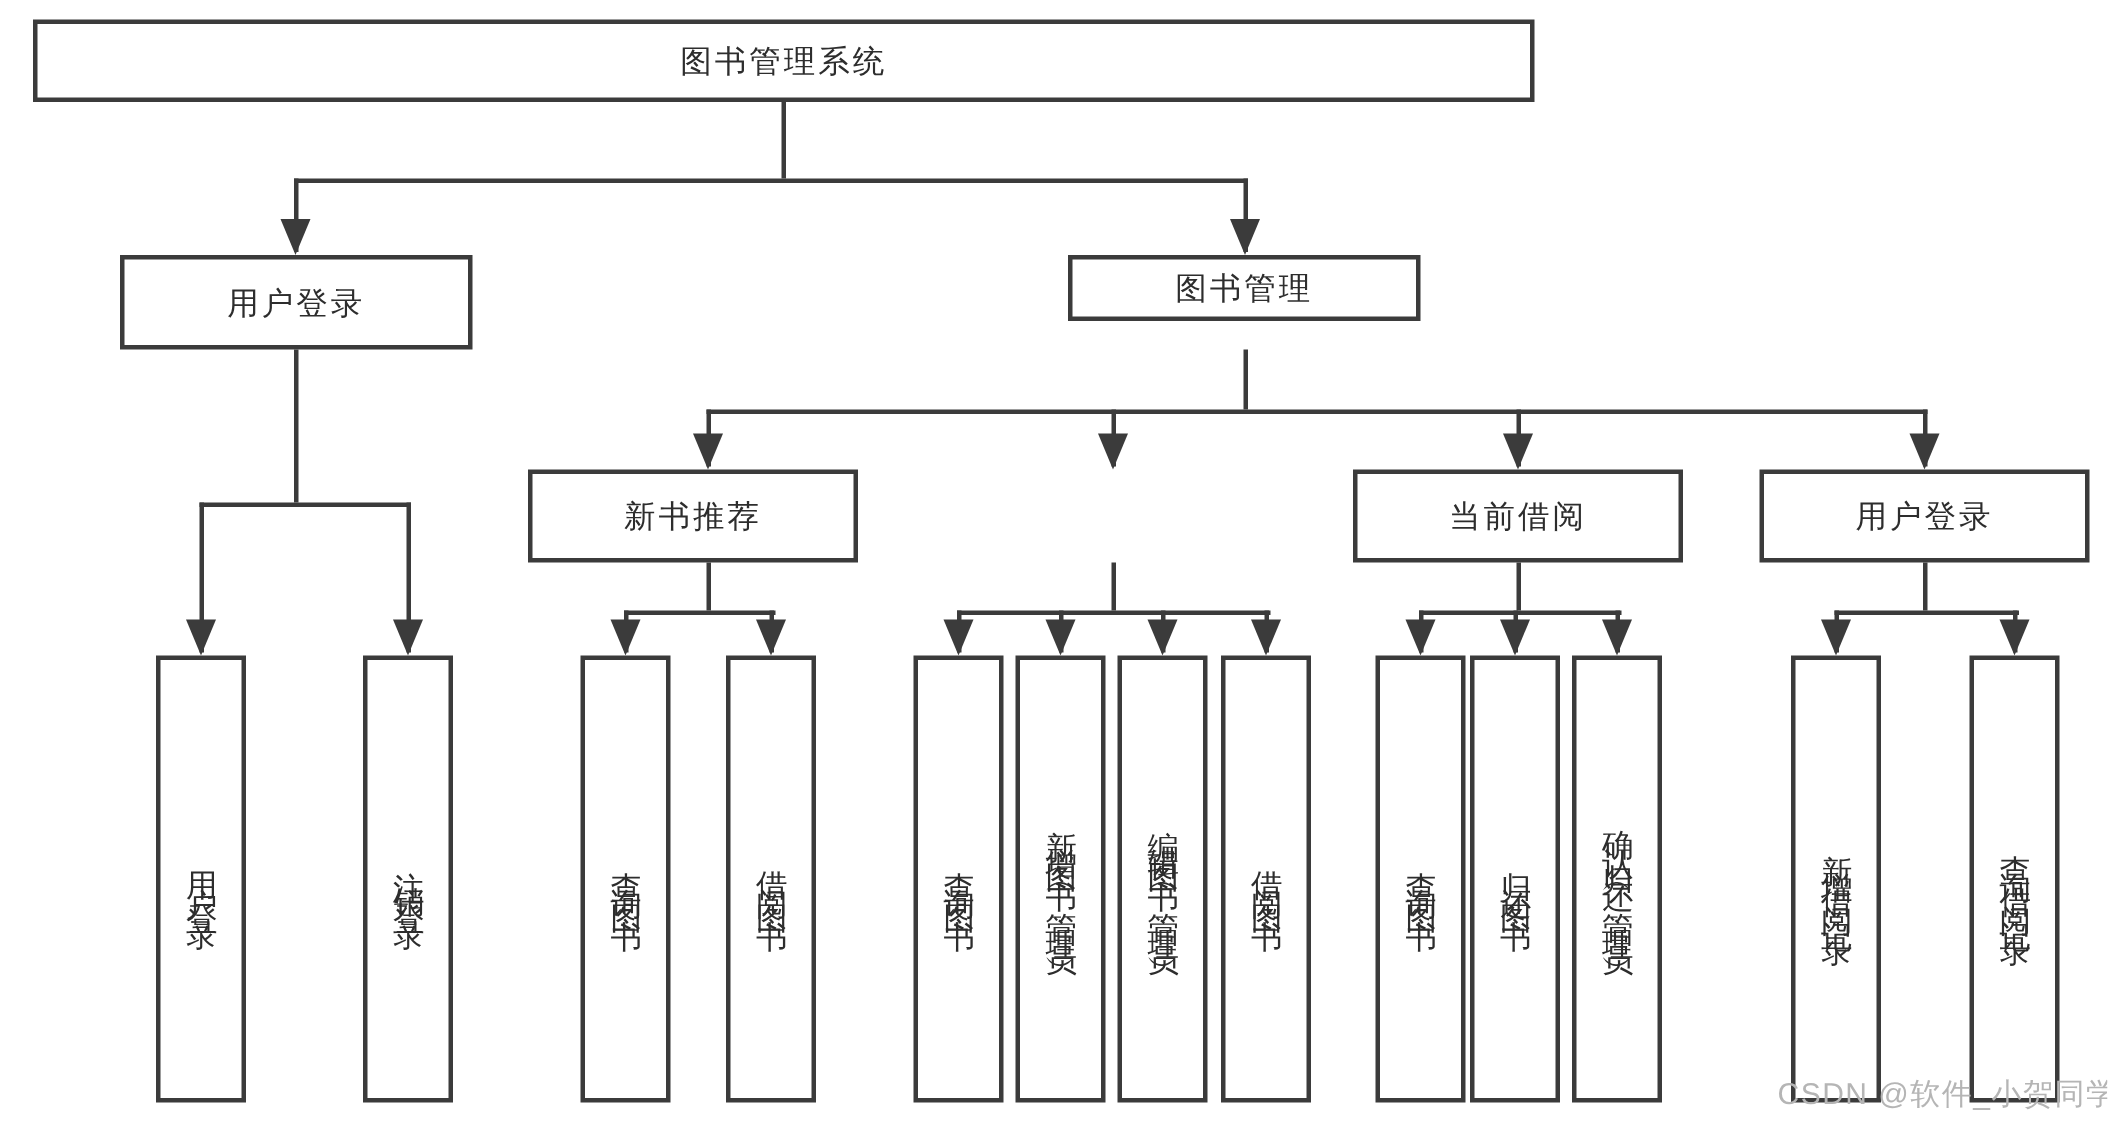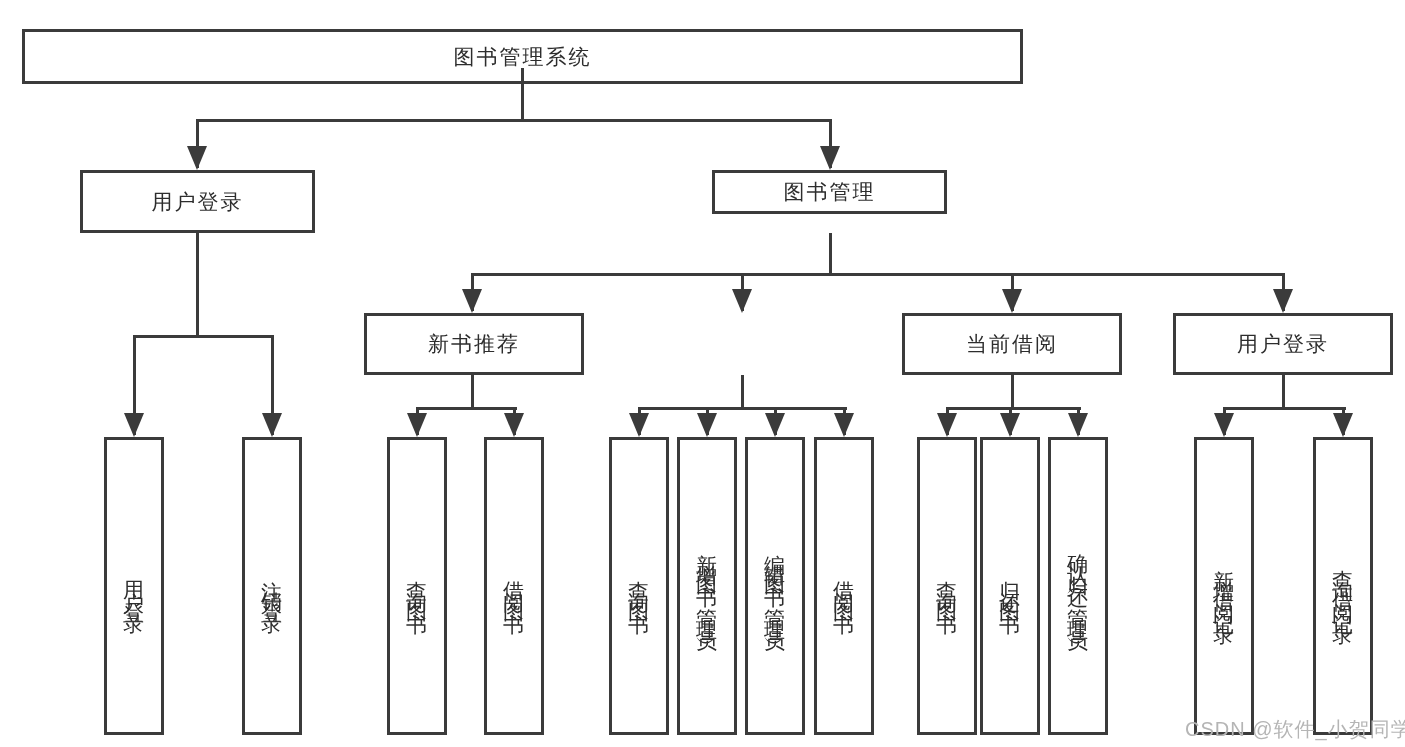--- a/index.html
+++ b/index.html
@@ -48,32 +48,32 @@
     letter-spacing: 1px;
     white-space: nowrap;
     z-index: 5;
   }
 </style>
 </head>
 <body>
 
 <div class="stage">
 
-  <div class="box" style="left:22px; top:29px; width:1001px; height:55px;">
+  <div class="box" style="left:22px; top:13px; width:1001px; height:55px;">
     <span>图书管理系统</span>
   </div>
 
   <div class="box" style="left:80px; top:170px; width:235px; height:63px;">
     <span>用户登录</span>
   </div>
   <div class="box" style="left:712px; top:170px; width:235px; height:44px;">
     <span>图书管理</span>
   </div>
 
-  <div class="box" style="left:364px; top:313px; width:220px; height:62px;justify-content:center;">
+  <div class="box" style="left:352px; top:313px; width:220px; height:62px;justify-content:center;">
     <span>新书推荐</span>
   </div>
   <div class="box" style="left:902px; top:313px; width:220px; height:62px;">
     <span>当前借阅</span>
   </div>
   <div class="box" style="left:1173px; top:313px; width:220px; height:62px;">
     <span>用户登录</span>
   </div>
 
   <div class="box leaf" style="left:104px; top:437px; width:60px; height:298px;">

